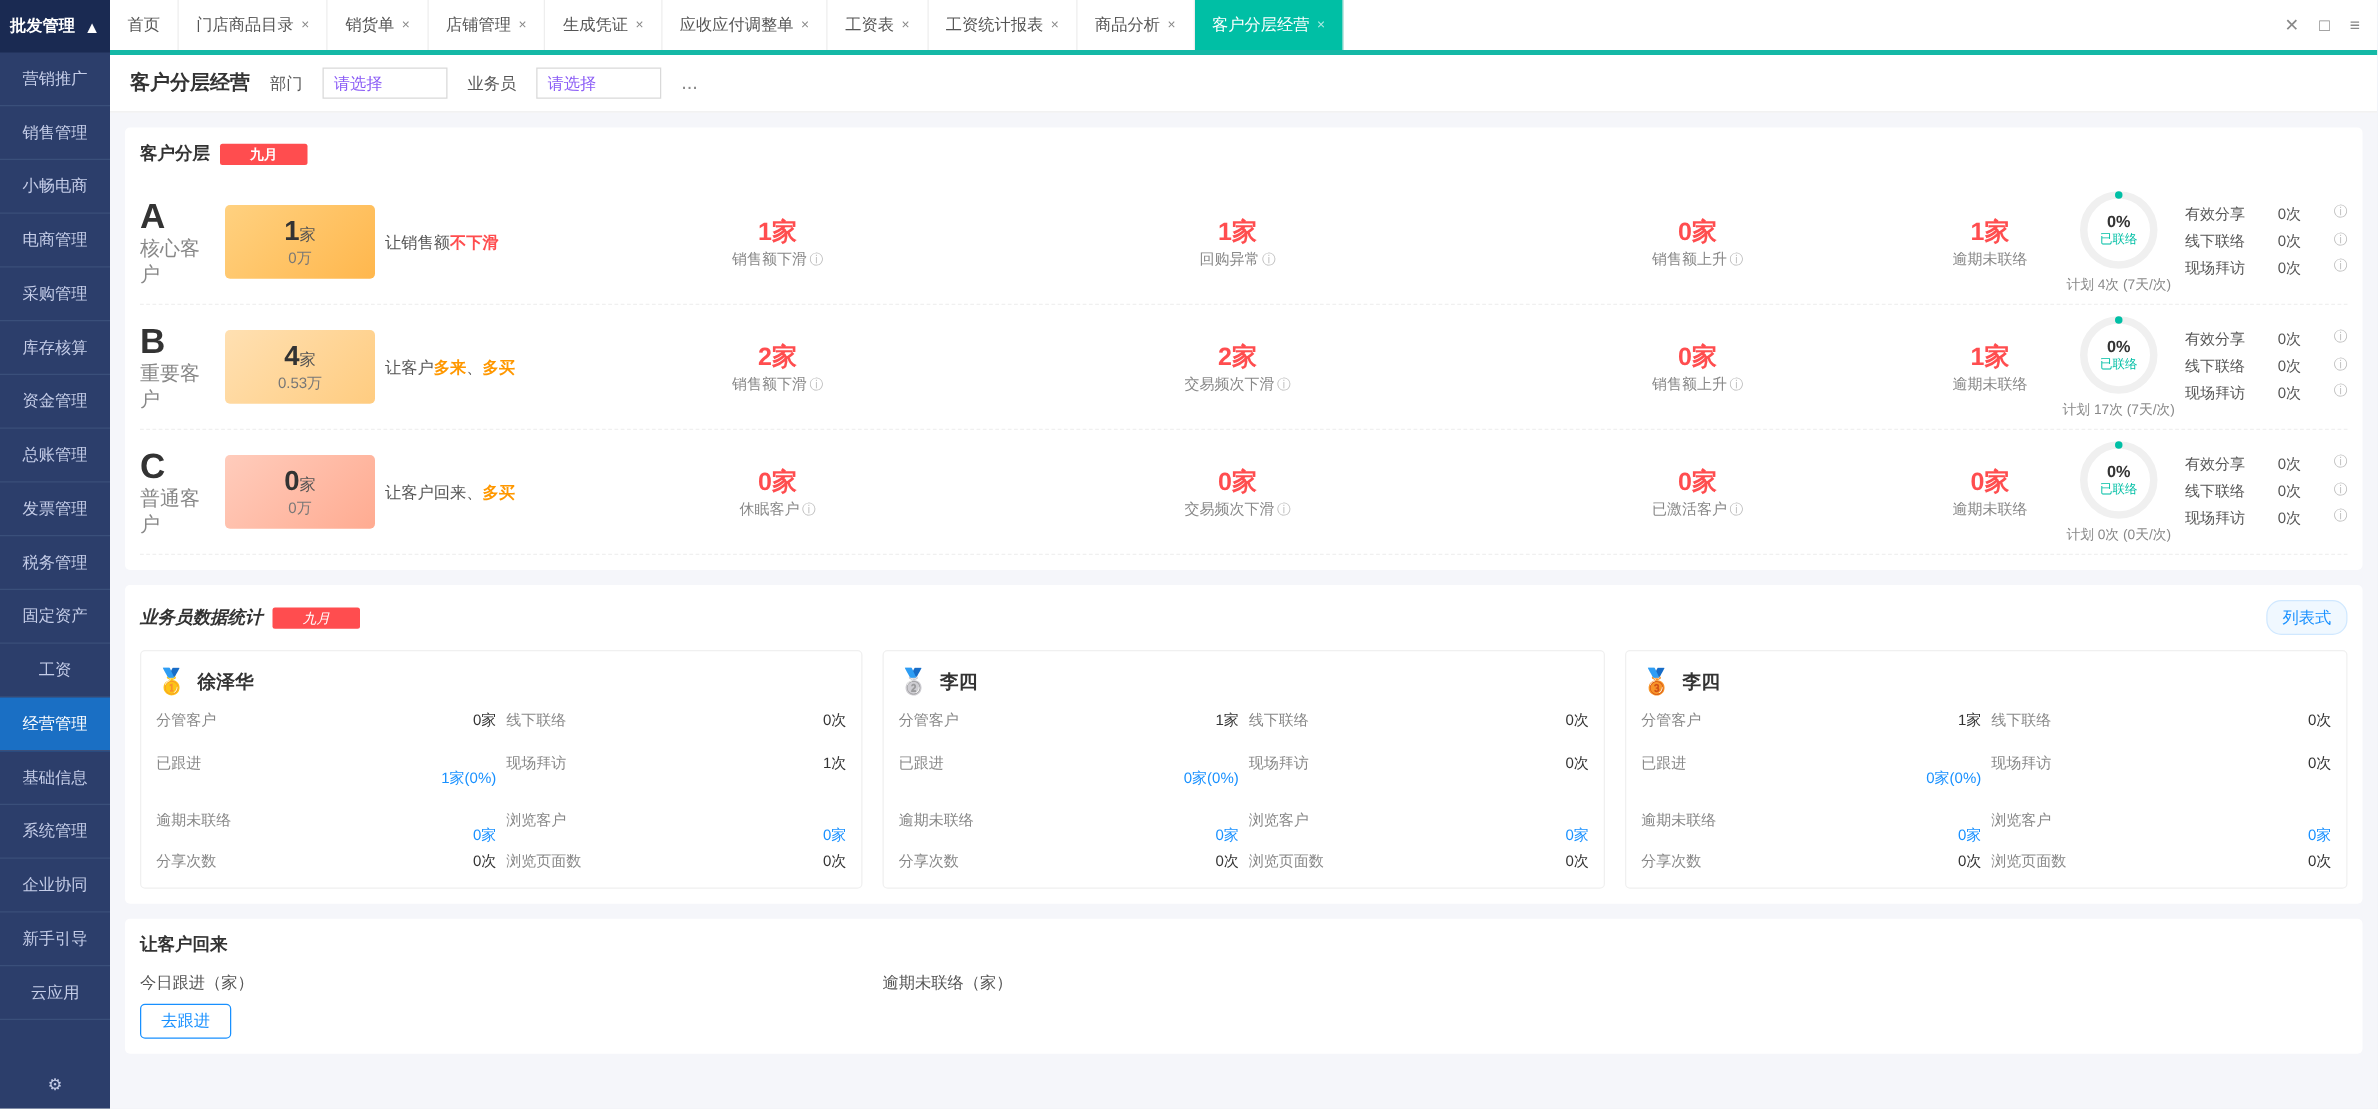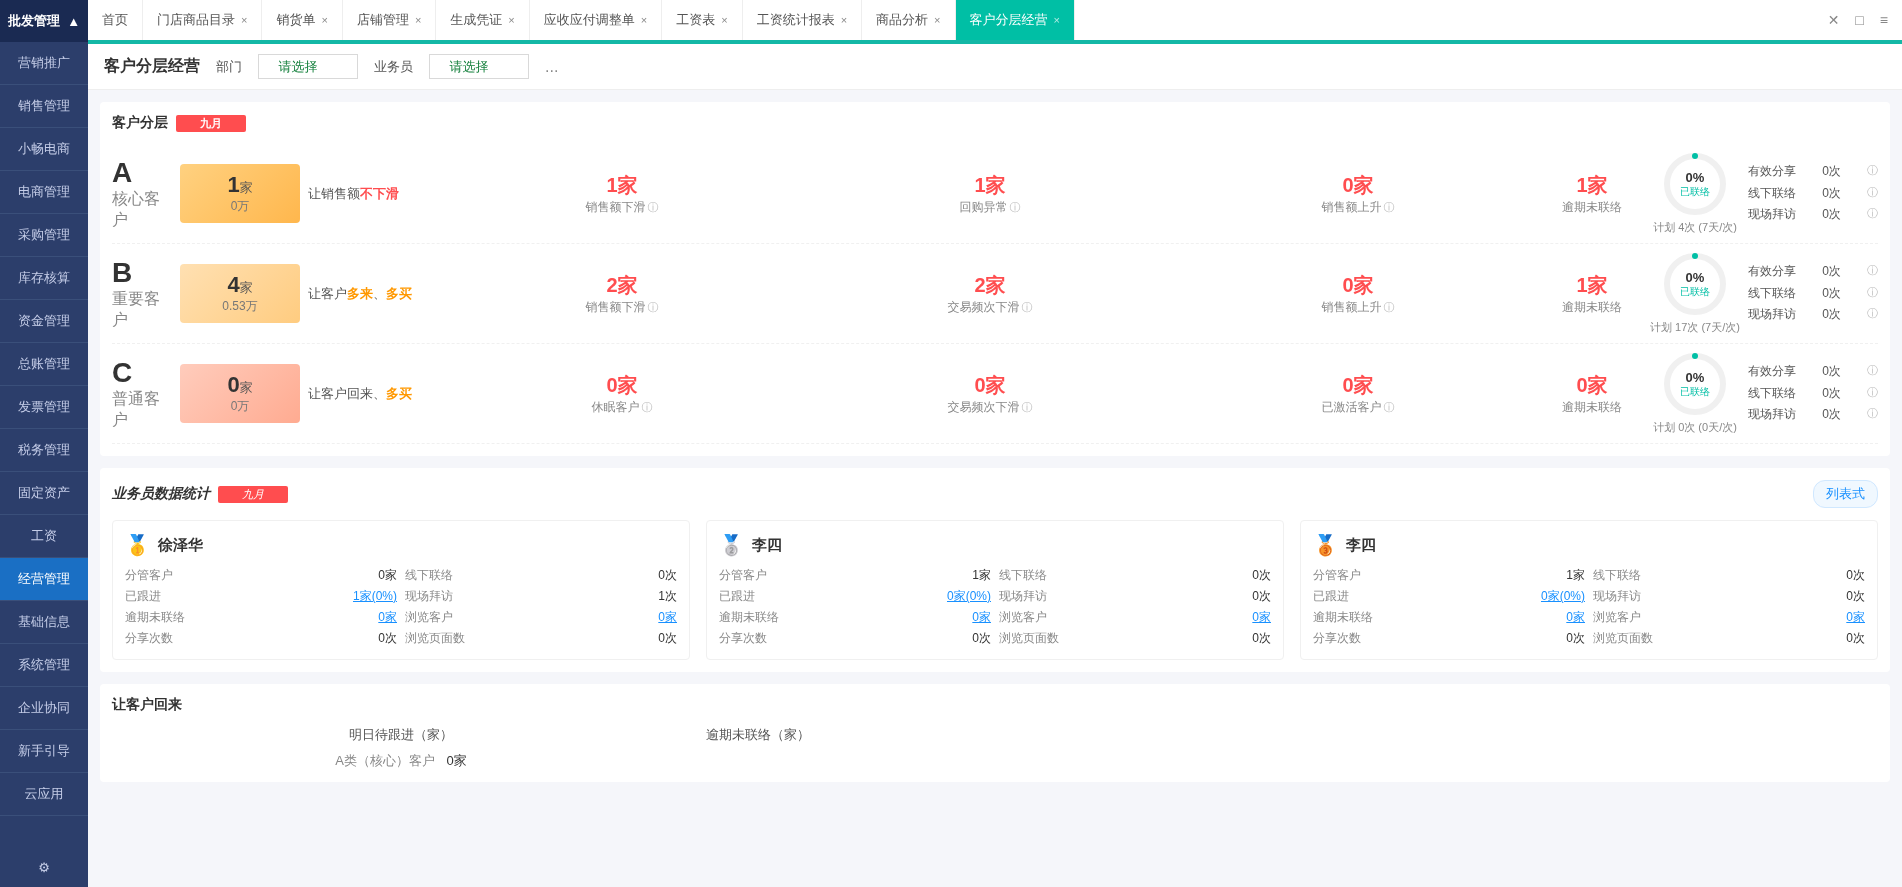--- a/index.html
+++ b/index.html
@@ -119,26 +119,25 @@
       font-size: 16px;
       font-weight: bold;
       color: #333;
     }
     .filter-label { font-size: 13px; color: #555; }
     .filter-select {
       border: 1px solid #d9d9d9;
       border-radius: 0;
       padding: 4px 28px 4px 8px;
       font-size: 13px;
-      color: #15803d;
+      color: #8b5cf6;
       background: #fff;
       cursor: pointer;
       appearance: none;
       min-width: 100px;
-      text-align: center;
     }
     .filter-more { color: #888; font-size: 16px; cursor: pointer; }
 
     
     .section {
       margin: 12px;
       background: #fff;
       border-radius: 4px;
       padding: 12px;
     }
@@ -324,21 +323,21 @@
       gap: 4px 8px;
       font-size: 12px;
     }
     .staff-stat-row {
       display: flex;
       justify-content: space-between;
       align-items: center;
     }
     .staff-stat-label { color: #888; }
     .staff-stat-value { color: #333; }
-    .staff-stat-value.link { color: #1890ff; text-decoration: underline; cursor: pointer; }
+    .staff-stat-value.link { color: #1890ff; cursor: pointer; margin-top: 25px; }
 
     .list-view-btn {
       border: 1px solid #d0e8ff;
       color: #1890ff;
       background: #f0f8ff;
       padding: 4px 12px;
       border-radius: 12px;
       font-size: 13px;
       cursor: pointer;
     }
@@ -777,25 +776,24 @@
           <span class="staff-stat-value">0次</span>
         </div>
       </div>
   </div>
         </div>
     </div>
 
     <div class="followup-section">
       <div class="section-title">让客户回来</div>
       <div class="followup-grid">
-        <div class="tomorrow-col">
-          <div class="followup-card-title">明日待跟进（家）</div>
-          <div style="font-size:13px;color:#888;margin-top:4px;">
-            <span>A类（核心）客户</span>
-            <span style="color:#333;margin-left:8px;">0家</span>
+        <div>
+          <div class="followup-card-title">今日跟进（家）</div>
+          <div style="margin-top:8px;">
+            <button class="followup-btn">去跟进</button>
           </div>
         </div>
         <div class="overdue-col">
           <div class="followup-card-title">逾期未联络（家）</div>
         </div>
       </div>
     </div>
   </div>
 </div>
 

